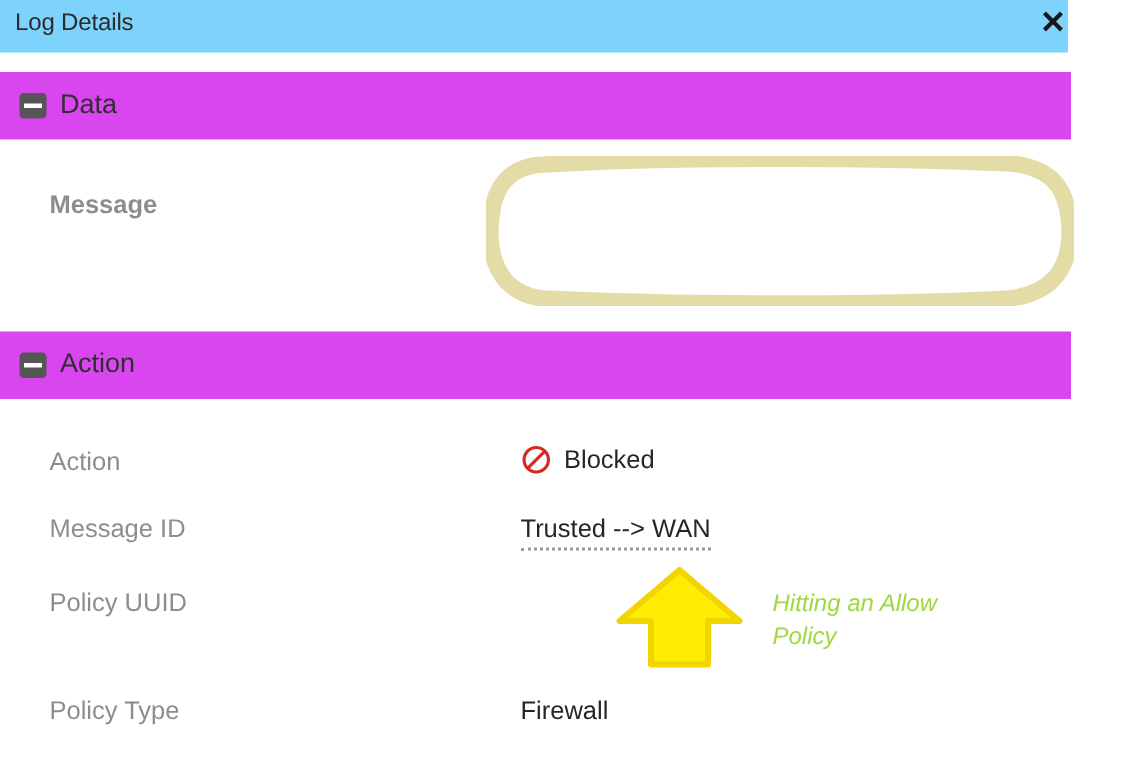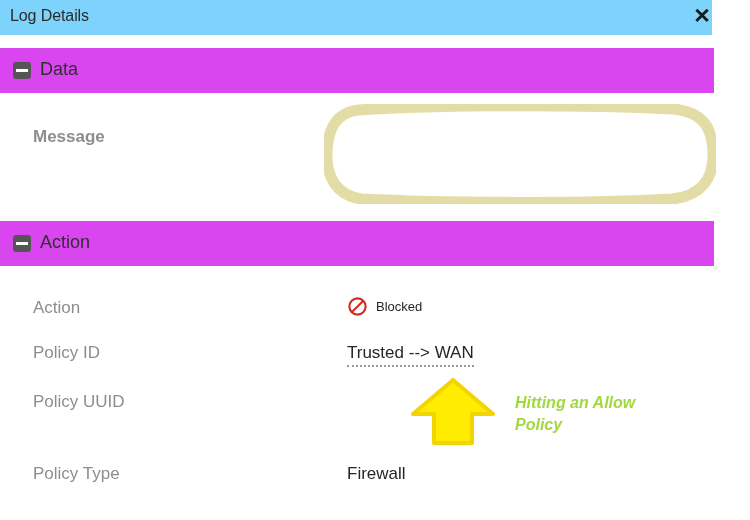--- a/index.html
+++ b/index.html
@@ -138,21 +138,21 @@
     align-items: center;
     gap: 8px;
   }
   .ban-icon {
     width: 21px;
     height: 21px;
     flex: 0 0 auto;
     display: block;
   }
   .status-text {
-    font-size: 13px;
+    font-size: 17px;
     color: #262626;
     white-space: nowrap;
   }
 
   
   .policy-id-value {
     position: absolute;
     left: 347px;
     top: 343px;
     font-size: 17px;
@@ -180,21 +180,21 @@
     height: 68px;
     pointer-events: none;
   }
   .annot-text {
     position: absolute;
     left: 515px;
     top: 392px;
     width: 190px;
     font-size: 16px;
     font-style: italic;
-    font-weight: bold;
+    font-weight: normal;
     color: #a0d840;
     line-height: 22px;
     white-space: pre-line;
     pointer-events: none;
   }
 </style>
 </head>
 <body>
 
 <div id="panel">
@@ -228,21 +228,21 @@
 
   <div class="field-label row-action">Action</div>
   <div class="status-blocked">
     <svg class="ban-icon" viewBox="0 0 24 24">
       <circle cx="12" cy="12" r="9.3" fill="none" stroke="#d8291f" stroke-width="2.4"></circle>
       <line x1="5.6" y1="18.4" x2="18.4" y2="5.6" stroke="#d8291f" stroke-width="2.4"></line>
     </svg>
     <span class="status-text">Blocked</span>
   </div>
 
-  <div class="field-label row-policyid">Policy ID</div>
+  <div class="field-label row-policyid">Message ID</div>
   <div class="policy-id-value">Trusted --&gt; WAN</div>
 
   <div class="field-label row-policyuuid">Policy UUID</div>
   <div class="field-value row-policyuuid"></div>
 
   <div class="field-label row-policytype">Policy Type</div>
   <div class="field-value row-policytype">Firewall</div>
 
   <svg class="annot-arrow" viewBox="0 0 86 68">
     <path d="M 43 2 L 83 36 L 62 36 L 62 65 L 24 65 L 24 36 L 3 36 Z" fill="#ffec00" stroke="#f2d400" stroke-width="4" stroke-linejoin="round"></path>

